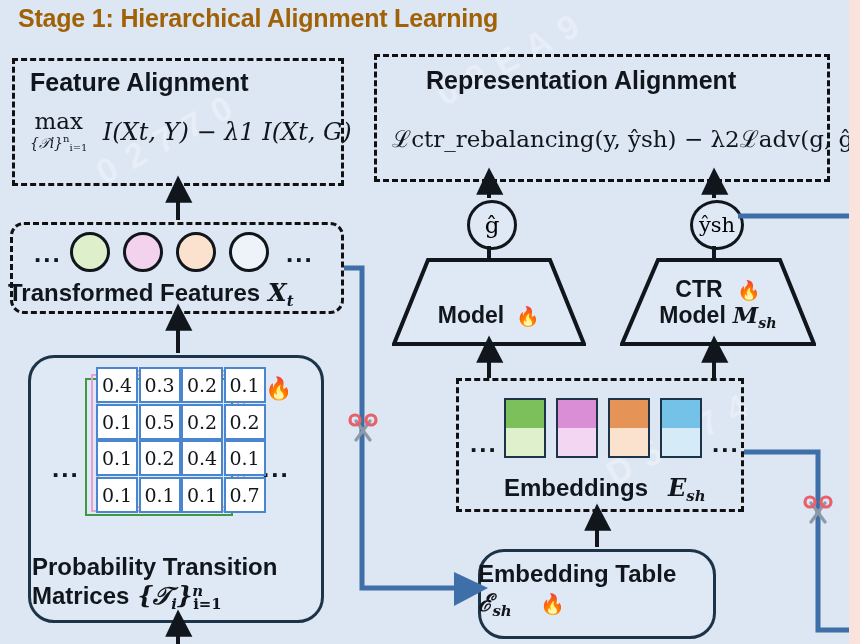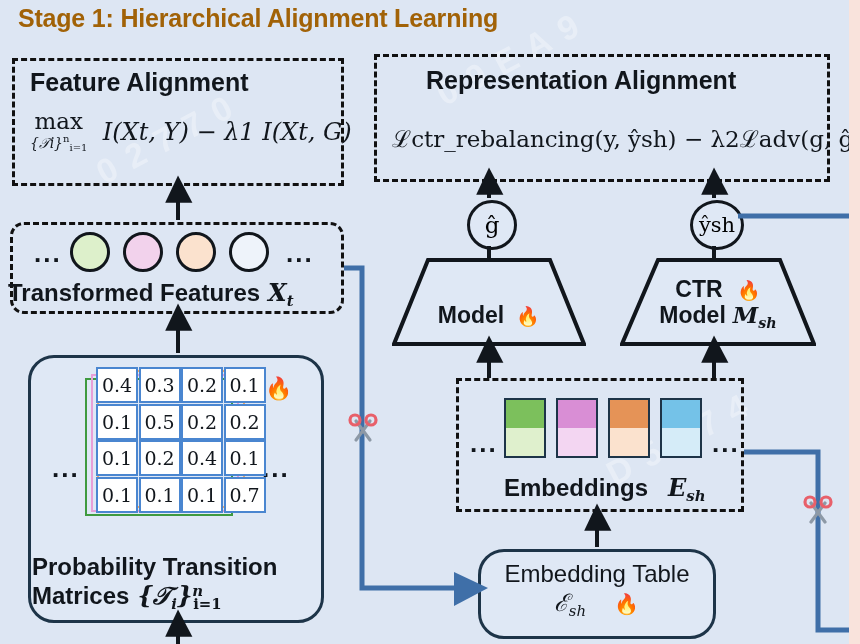--- a/index.html
+++ b/index.html
@@ -172,21 +172,21 @@
       <div class="embBot" style="background:#fbe2ce;"></div>
   </div>
   <div class="emb" style="left:660px;top:398px;width:42px;height:60px;">
     <div class="embTop" style="background:#74c2e8;"></div>
       <div class="embBot" style="background:#d5ecf8;"></div>
   </div>
   <div class="dots abs" style="left:712px;top:430px;">...</div>
   <div class="abs" style="left:504px;top:473px;font-size:24px;font-weight:bold;color:#11161c;white-space:nowrap;"><span>Embeddings</span><span class="formula it" style="margin-left:20px;font-size:24px;">E<span class="sub">sh</span></span></div>
 
   <div class="roundbox abs" style="left:478px;top:549px;width:238px;height:90px;"></div>
-  <div class="abs" style="left:478px;top:560px;width:238px;text-align:center;font-size:24px;font-weight:normal;color:#11161c;line-height:1.2;">
+  <div class="abs" style="left:478px;top:560px;width:238px;font-size:24px;font-weight:bold;color:#11161c;line-height:1.2;">
     <span>Embedding Table</span><br>
     <span class="formula it" style="font-size:24px;">ℰ<span class="sub">sh</span></span>
     <span style="font-size:20px;margin-left:22px;">🔥</span>
   </div>
 
   <svg class="layer">
     <defs>
       <marker id="ah" markerWidth="7" markerHeight="7" refX="3.2" refY="3.2" orient="auto">
         <polygon points="0,0 6.8,3.2 0,6.8" fill="#11161c"></polygon>
       </marker>

